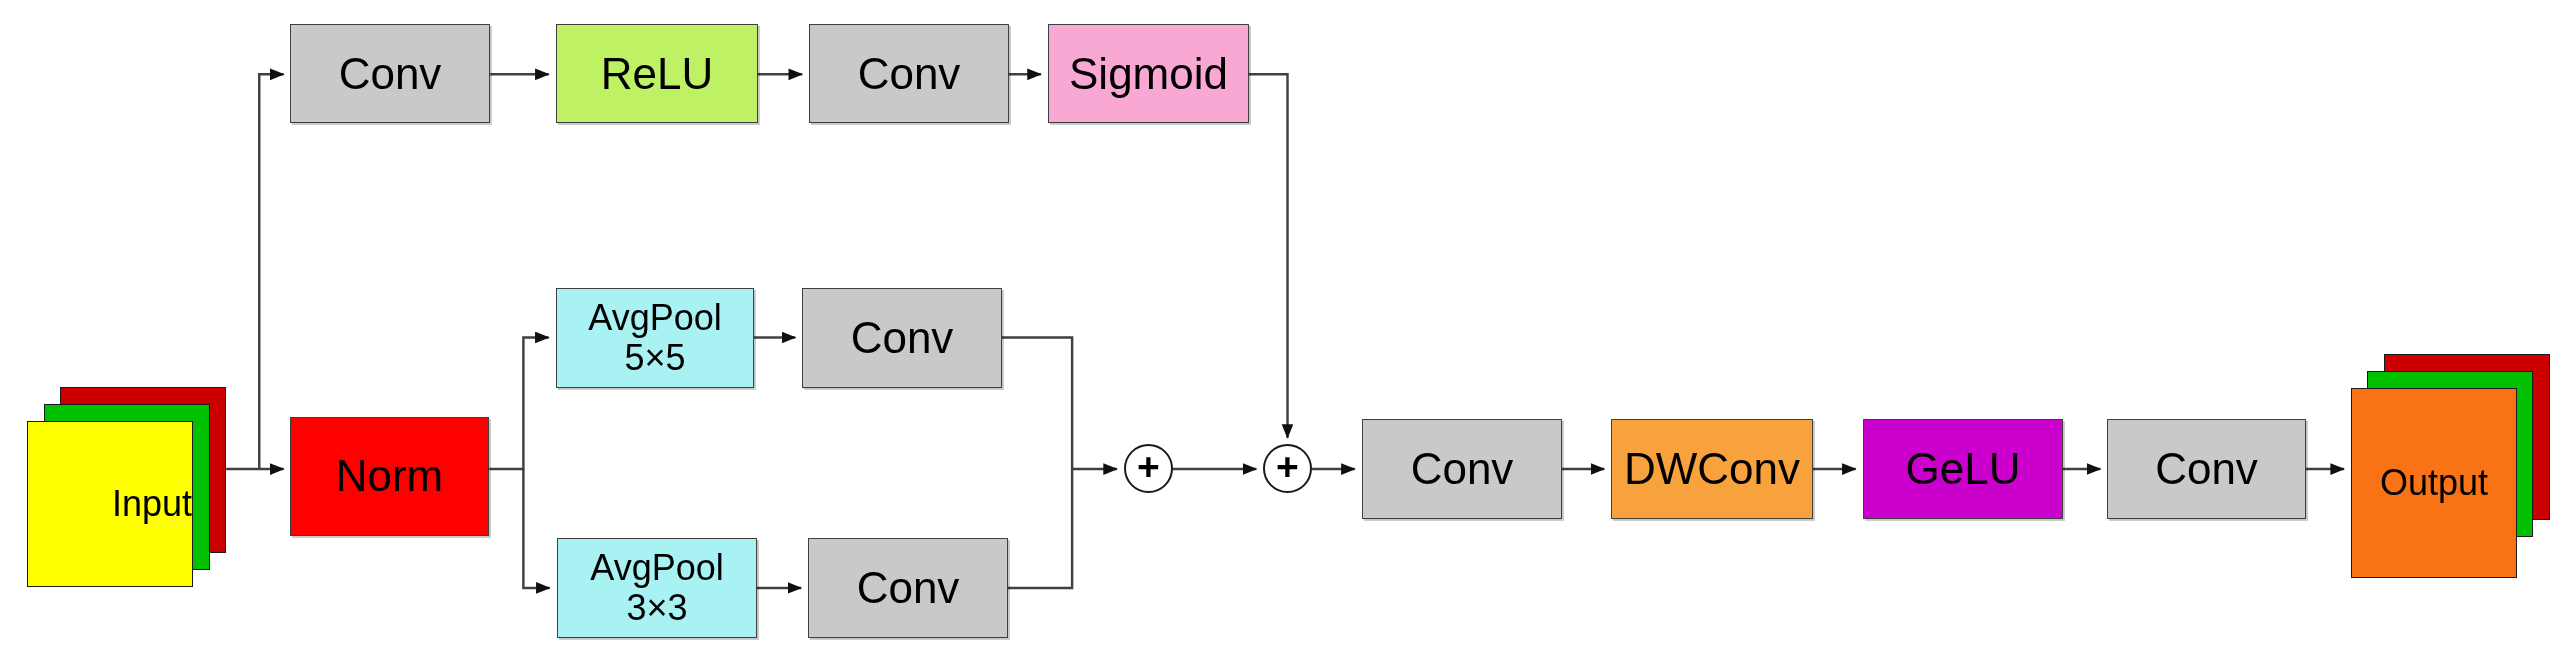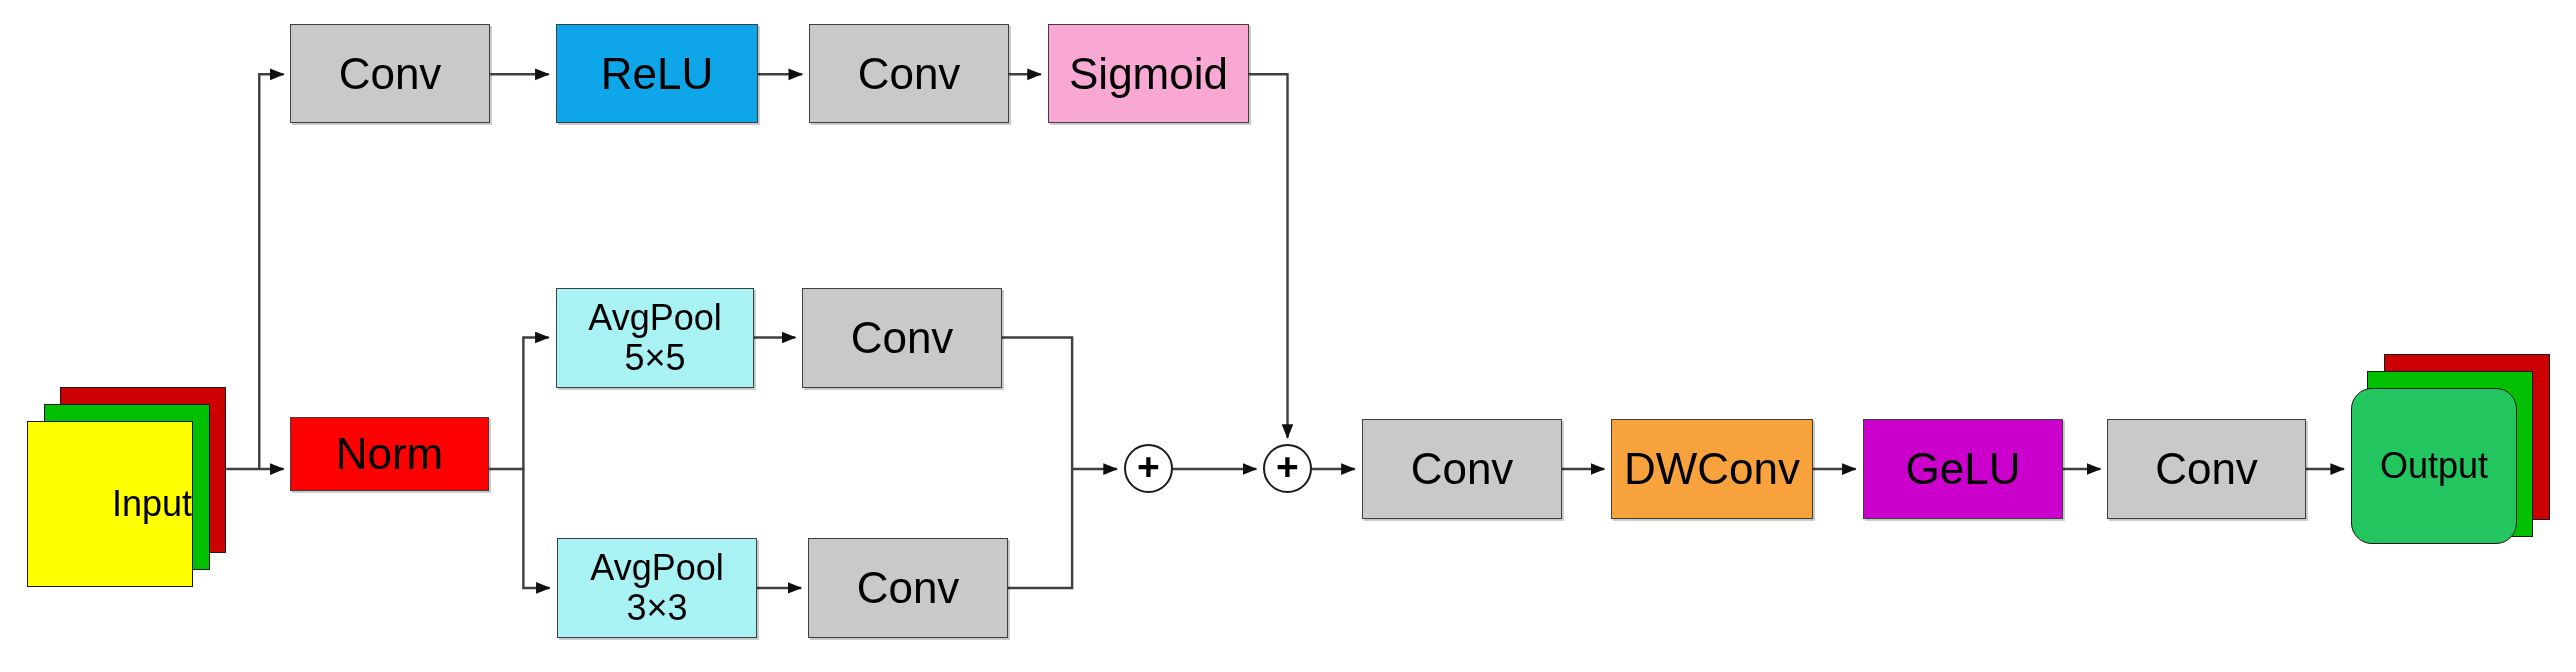--- a/index.html
+++ b/index.html
@@ -51,36 +51,36 @@
       <polyline points="2116,481 2155,481" class="wire" stroke="#404040" marker-end="url(#arrow)"></polyline>
       <polyline points="2366,481 2405,481" class="wire" stroke="#404040" marker-end="url(#arrow)"></polyline>
     </svg>
 <div class="stack-square" style="left: 60px; top: 387px; width: 166px; height: 166px; background: rgb(204, 0, 0);"></div>
     <div class="stack-square" style="left: 44px; top: 404px; width: 166px; height: 166px; background: rgb(0, 192, 0);"></div>
     <div class="stack-square" style="left: 27px; top: 421px; width: 166px; height: 166px; background: rgb(255, 255, 0); justify-content: flex-end;">
       <span>Input</span>
     </div>
     <div class="stack-square" style="left: 2384px; top: 354px; width: 166px; height: 166px; background: rgb(204, 0, 0);"></div>
     <div class="stack-square" style="left: 2367px; top: 371px; width: 166px; height: 166px; background: rgb(0, 192, 0);"></div>
-    <div class="stack-square" style="left: 2351px; top: 388px; width: 166px; height: 156px; background: #22c55e; border-radius: 21px;">
+    <div class="stack-square" style="left: 2351px; top: 388px; width: 166px; height: 190px; background: #f97316;">
       <span>Output</span>
     </div>
     <div class="node" style="left: 290px; top: 24.4px; width: 200px; height: 99px; background: rgb(201, 201, 201);">
       <span>Conv</span>
     </div>
-    <div class="node" style="left: 556px; top: 24.4px; width: 202px; height: 99px; background: #0ea5e9;">
+    <div class="node" style="left: 556px; top: 24.4px; width: 202px; height: 99px; background: #bef264;">
       <span>ReLU</span>
     </div>
     <div class="node" style="left: 809px; top: 24.4px; width: 200px; height: 99px; background: rgb(201, 201, 201);">
       <span>Conv</span>
     </div>
     <div class="node" style="left: 1048px; top: 24.4px; width: 201px; height: 99px; background: #f9a8d4;">
       <span>Sigmoid</span>
     </div>
-    <div class="node" style="left: 290px; top: 417px; width: 199px; height: 74px; background: rgb(255, 0, 0); text-align: right;">
+    <div class="node" style="left: 290px; top: 417px; width: 199px; height: 119px; background: rgb(255, 0, 0); text-align: right;">
       <span>Norm</span>
     </div>
     <div class="node two-line" style="left: 556px; top: 288px; width: 198px; height: 100px; background: rgb(168, 242, 244);">
       <span>AvgPool</span>
       <span>5×5</span>
     </div>
     <div class="node" style="left: 802px; top: 288px; width: 200px; height: 100px; background: rgb(201, 201, 201);">
       <span>Conv</span>
     </div>
     <div class="node two-line" style="left: 557px; top: 538px; width: 200px; height: 100px; background: rgb(168, 242, 244);">

